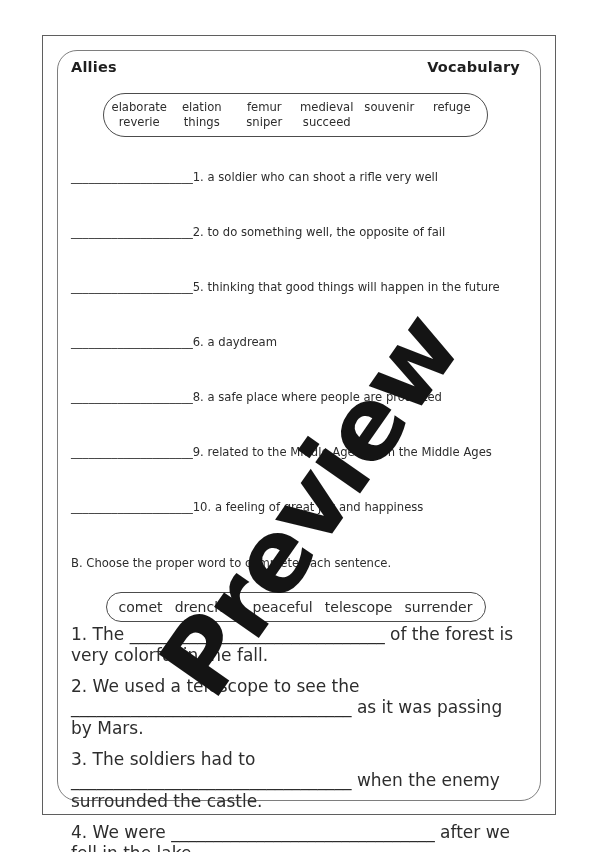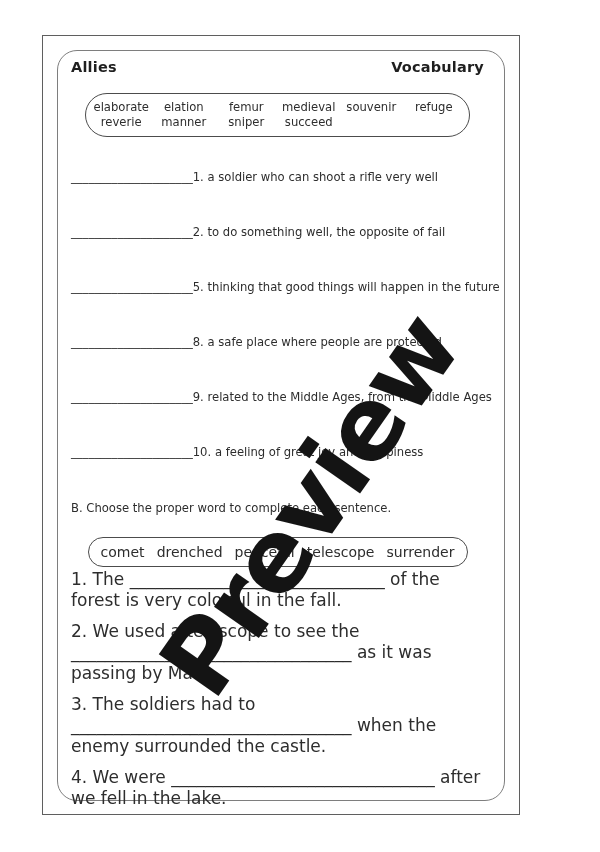--- a/index.html
+++ b/index.html
@@ -3,21 +3,21 @@
 <meta charset="utf-8">
 <style>
   html,body{margin:0;padding:0;}
   body{
     width:600px;height:852px;background:#ffffff;
     font-family:"DejaVu Sans","Liberation Sans",sans-serif;
     color:#2d2d2d;
   }
   .page{position:relative;width:600px;height:852px;background:#fff;overflow:hidden;}
   .outer-frame{
-    position:absolute;left:42px;top:35px;width:478px;height:780px;
+    position:absolute;left:42px;top:35px;width:514px;height:780px;
     border:1px solid #5f5f5f;background:#fff;box-sizing:border-box;
   }
   .inner-frame{
     position:absolute;left:14px;top:14px;right:14px;bottom:13px;
     border:1px solid #7e7e7e;border-radius:20px;
     padding:8px 20px 0 13px;box-sizing:border-box;background:#fff;
   }
   .header-row{display:flex;justify-content:space-between;align-items:baseline;
     font-size:14.5px;font-weight:bold;letter-spacing:.2px;color:#1f1f1f;}
   .instruction{font-size:11.6px;margin-top:13px;}
@@ -60,29 +60,30 @@
 
 
       <div class="word-bank-a">
         <span>elaborate</span>
         <span>elation</span>
         <span>femur</span>
         <span>medieval</span>
         <span>souvenir</span>
         <span>refuge</span>
         <span>reverie</span>
-        <span>manner</span>
+        <span>things</span>
         <span>sniper</span>
         <span>succeed</span>
       </div>
 
       <div class="items">
         <div class="item-row"><span class="blank">_____________________</span><span>1.</span> <span>a soldier who can shoot a rifle very well</span></div>
         <div class="item-row"><span class="blank">_____________________</span><span>2.</span> <span>to do something well, the opposite of fail</span></div>
         <div class="item-row"><span class="blank">_____________________</span><span>5.</span> <span>thinking that good things will happen in the future</span></div>
+        <div class="item-row"><span class="blank">_____________________</span><span>6.</span> <span>a daydream</span></div>
         <div class="item-row"><span class="blank">_____________________</span><span>8.</span> <span>a safe place where people are protected</span></div>
         <div class="item-row"><span class="blank">_____________________</span><span>9.</span> <span>related to the Middle Ages, from the Middle Ages</span></div>
         <div class="item-row"><span class="blank">_____________________</span><span>10.</span> <span>a feeling of great joy and happiness</span></div>
       </div>
 
       <div class="instruction section-b-instruction">B. Choose the proper word to complete each sentence.</div>
 
       <div class="word-bank-b">
         <span>comet</span>
         <span>drenched</span>

